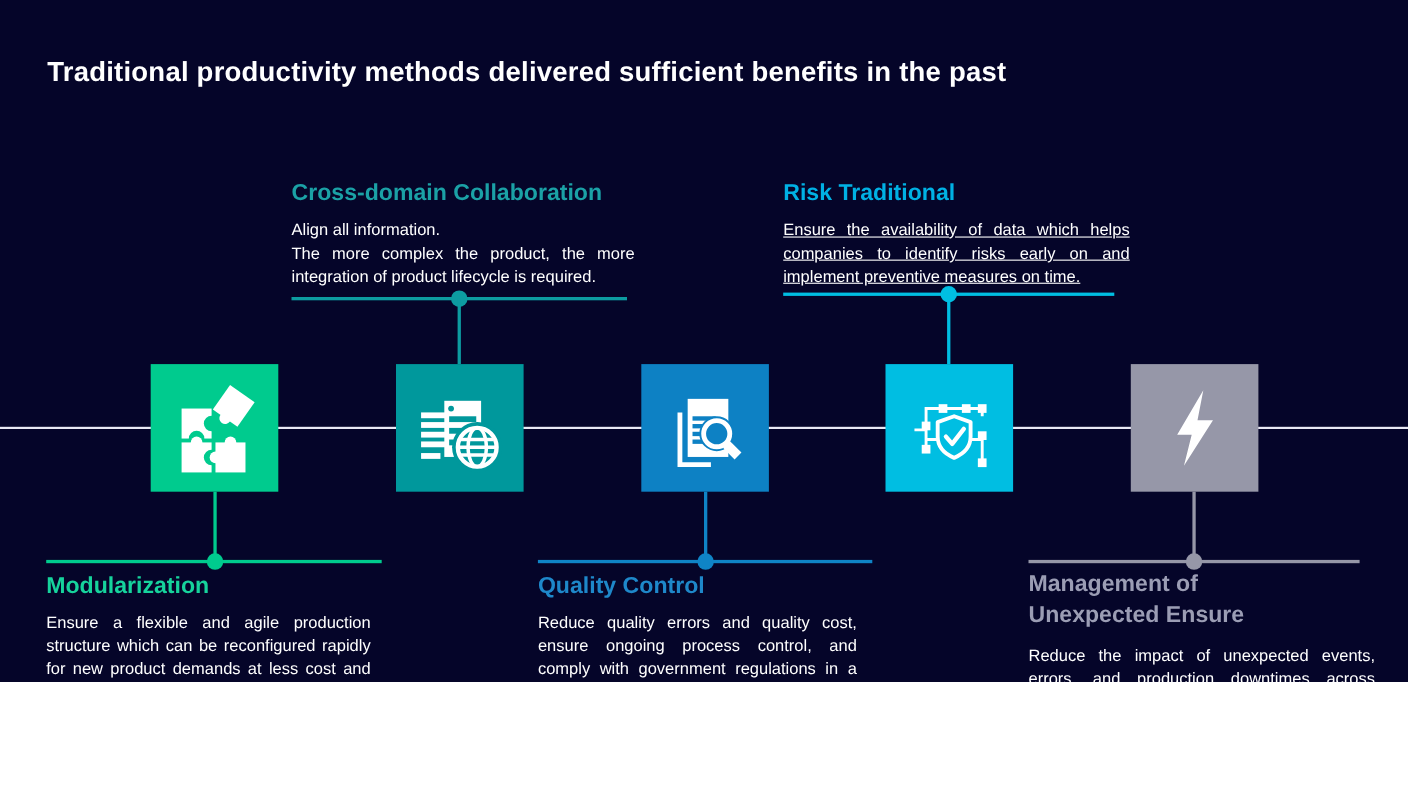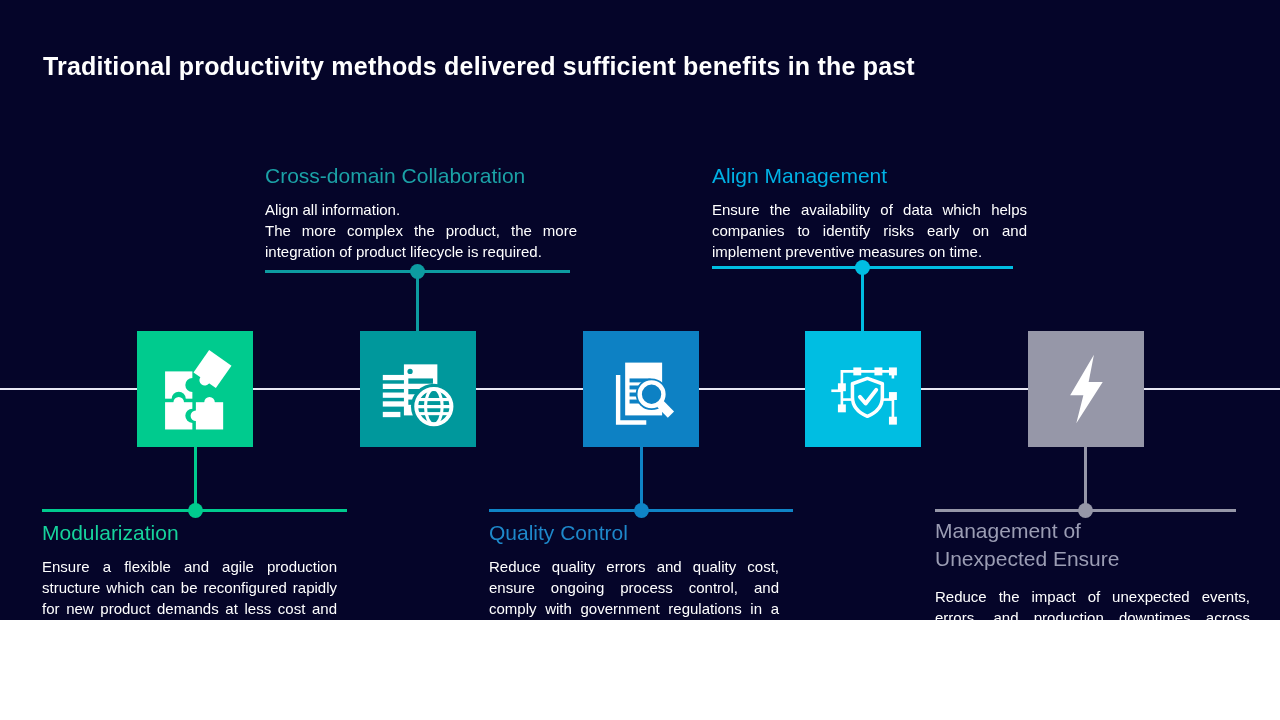--- a/index.html
+++ b/index.html
@@ -13,21 +13,21 @@
 
   .tile{position:absolute;top:331px;width:116px;height:116px;background:var(--tile);
     display:flex;align-items:center;justify-content:center;}
   .t1{left:137px}.t2{left:360px}.t3{left:583px}.t4{left:805px}.t5{left:1028px}
   .tile svg{width:88px;height:88px;display:block;}
 
   .hline{position:absolute;height:3px;}
   .vline{position:absolute;width:3px;}
   .dot{position:absolute;width:15px;height:15px;border-radius:50%;}
 
-  .co-title{position:absolute;margin:0;font-size:21px;font-weight:400;line-height:28px;}
+  .co-title{position:absolute;margin:0;font-size:21px;font-weight:700;line-height:28px;}
   .co-body{position:absolute;margin:0;color:#ffffff;font-size:15px;line-height:21px;
     white-space:pre-line;text-align:justify;}
 
   
   .c1 .vline{left:194px;top:447px;height:63px;}
   .c1 .hline{left:42px;top:509px;width:305px;}
   .c1 .dot{left:188px;top:503px;}
   .c1 .co-title{left:42px;top:519px;}
   .c1 .co-body{left:42px;top:556px;width:295px;}
 
@@ -40,21 +40,21 @@
 
   
   .c3 .vline{left:640px;top:447px;height:63px;}
   .c3 .hline{left:489px;top:509px;width:304px;}
   .c3 .dot{left:634px;top:503px;}
   .c3 .co-title{left:489px;top:519px;}
   .c3 .co-body{left:489px;top:556px;width:290px;}
 
   
   .c4 .co-title{left:712px;top:162px;}
-  .c4 .co-body{left:712px;top:199px;width:315px;}
+  .c4 .co-body{left:712px;top:199px;width:315px;text-decoration:underline;}
   .c4 .hline{left:712px;top:266px;width:301px;}
   .c4 .dot{left:855px;top:260px;}
   .c4 .vline{left:861px;top:267px;height:64px;}
 
   
   .c5 .vline{left:1084px;top:447px;height:63px;}
   .c5 .hline{left:935px;top:509px;width:301px;}
   .c5 .dot{left:1078px;top:503px;}
   .c5 .co-title{left:935px;top:517px;width:250px;}
   .c5 .co-body{left:935px;top:586px;width:315px;}
@@ -176,21 +176,21 @@
 
   <div class="c3">
     <div class="vline" style="background: rgb(15, 132, 198);"></div>
     <div class="hline" style="background: rgb(15, 132, 198);"></div>
     <div class="dot" style="background: rgb(15, 132, 198);"></div>
     <h2 class="co-title" style="color: rgb(30, 136, 202); text-align: right;">Quality Control</h2>
     <p class="co-body">Reduce quality errors and quality cost, ensure ongoing process control, and comply with government regulations in a simplified way.</p>
   </div>
 
   <div class="c4">
-    <h2 class="co-title" style="color: rgb(0, 177, 228);">Align Management</h2>
+    <h2 class="co-title" style="color: rgb(0, 177, 228);">Risk Traditional</h2>
     <p class="co-body">Ensure the availability of data which helps companies to identify risks early on and implement preventive measures on time.</p>
     <div class="hline" style="background: rgb(0, 190, 226);"></div>
     <div class="dot" style="background: rgb(0, 190, 226);"></div>
     <div class="vline" style="background: rgb(0, 190, 226);"></div>
   </div>
 
   <div class="c5">
     <div class="vline" style="background: rgb(150, 151, 168);"></div>
     <div class="hline" style="background: rgb(150, 151, 168);"></div>
     <div class="dot" style="background: rgb(150, 151, 168);"></div>

